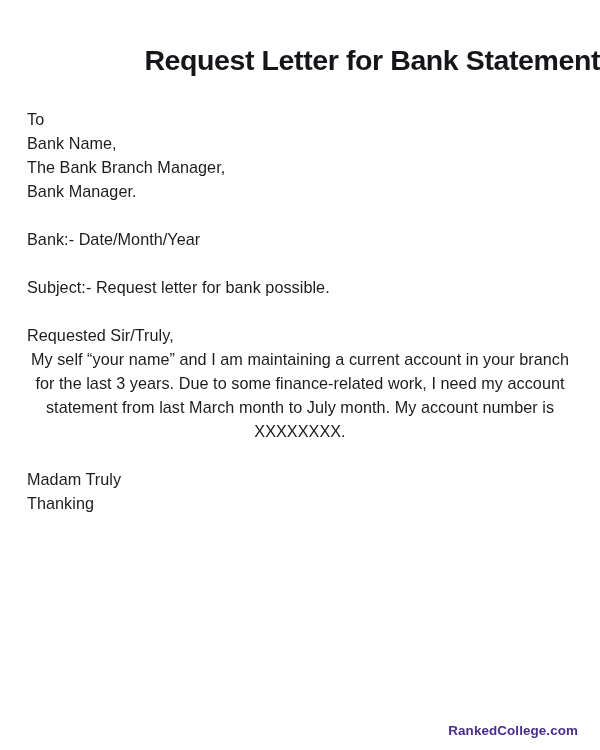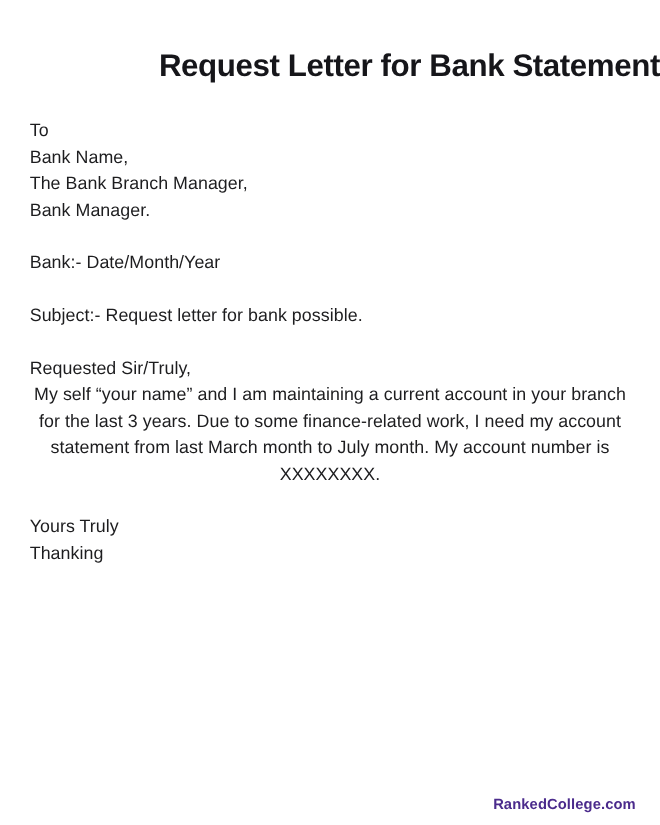--- a/index.html
+++ b/index.html
@@ -99,20 +99,20 @@
         <span class="line">Bank:- Date/Month/Year</span>
       </div>
       <div class="block">
         <span class="line">Subject:- Request letter for bank possible.</span>
       </div>
       <div class="block">
         <span class="line">Requested Sir/Truly,</span>
         <span class="para">My self “your name” and I am maintaining a current account in your branch for the last 3 years. Due to some finance-related work, I need my account statement from last March month to July month. My account number is XXXXXXXX.</span>
       </div>
       <div class="block">
-        <span class="line">Yours Truly</span>
+        <span class="line">Madam Truly</span>
         <span class="line">Thanking</span>
       </div>
     </div>
 
   <div class="footer" style="color: rgb(75, 43, 140);">RankedCollege.com</div>
 
 </div>
 
 </body></html>

